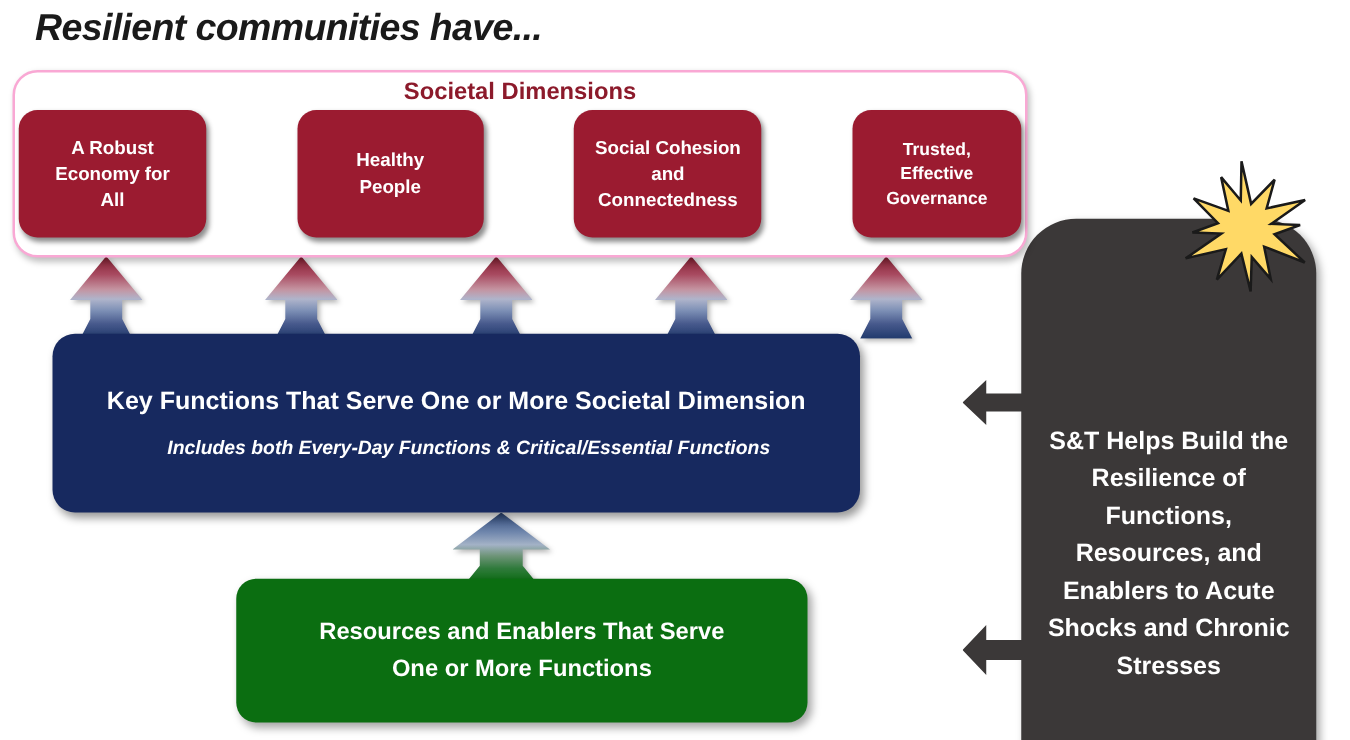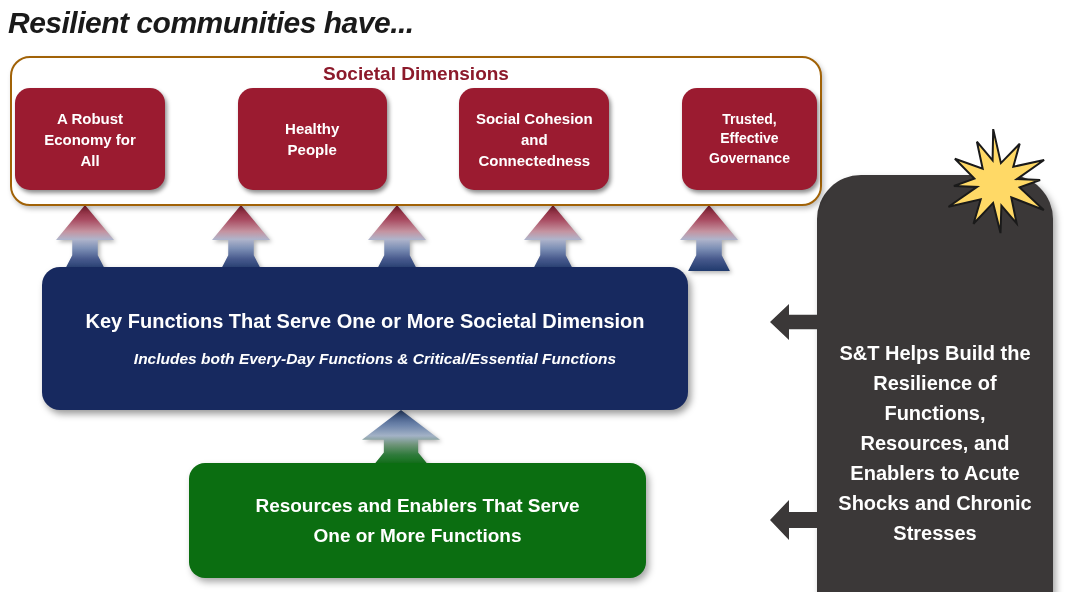--- a/index.html
+++ b/index.html
@@ -3,29 +3,29 @@
 <meta charset="utf-8">
 <style>
   html,body { margin:0; padding:0; background:#fff; }
   .canvas {
     position:relative; width:1080px; height:592px; background:#ffffff;
     font-family:"Liberation Sans", sans-serif; overflow:hidden;
   }
 
   
   .slide-title {
-    position:absolute; left:8px; top:6px;
+    position:absolute; left:28px; top:6px;
     font-size:30px; font-weight:bold; font-style:italic; color:#1a1a1a;
     letter-spacing:-0.5px;
   }
 
   
   .dim-container {
     position:absolute; left:10px; top:56px; width:812px; height:150px;
-    border:2px solid #a16207; border-radius:20px; background:#fff;
+    border:2px solid #f9a8d4; border-radius:20px; background:#fff;
     box-shadow:2px 3px 5px rgba(0,0,0,0.25); box-sizing:border-box; z-index:2;
   }
   .dim-label {
     text-align:center; margin-top:5px; color:#8C1A2B;
     font-weight:bold; font-size:19px;
   }
   .dim-row {
     display:flex; justify-content:space-between; padding:0 3px; margin-top:3px;
   }
   .dim-box {

